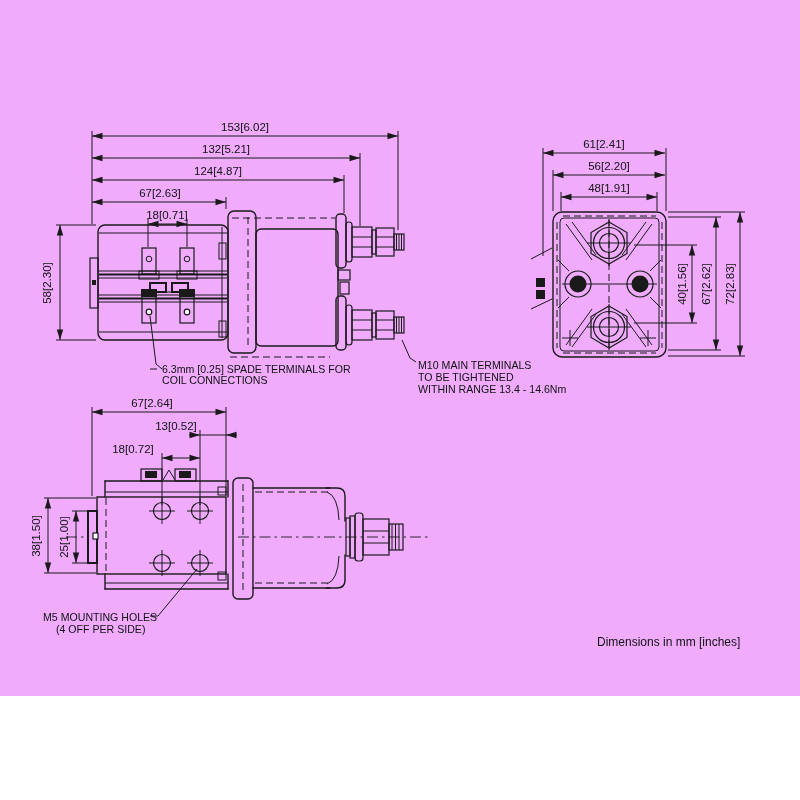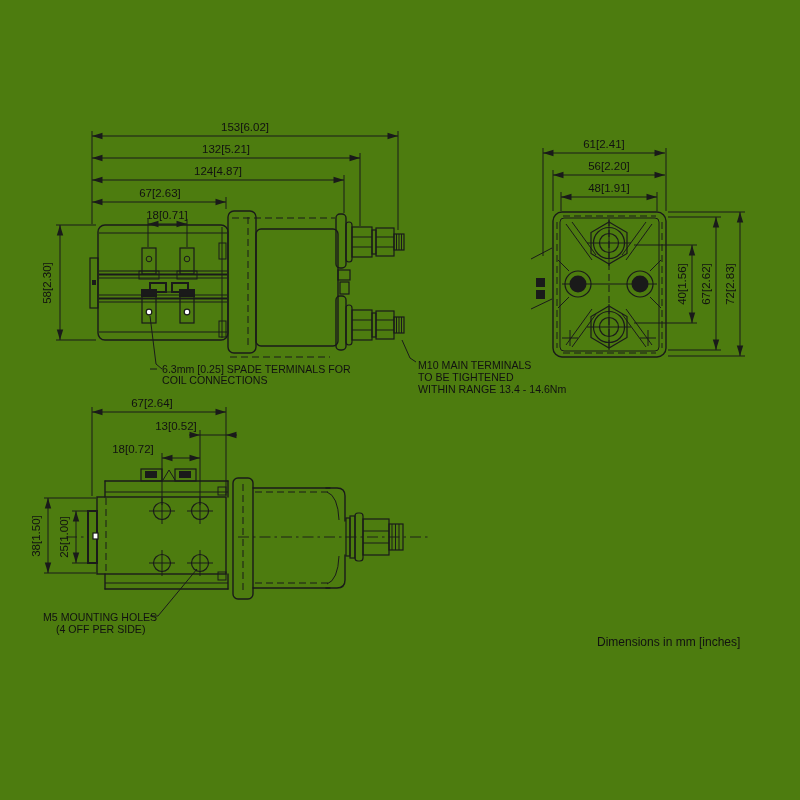--- a/index.html
+++ b/index.html
@@ -1,16 +1,16 @@
 <!DOCTYPE html>
 <html><head>
 <meta charset="utf-8">
 <style>
   html,body{margin:0;padding:0;background:#ffffff;}
-  .page{position:relative;width:800px;height:800px;background:#4d7c0f;font-family:"Liberation Sans",sans-serif;}
+  .page{position:relative;width:800px;height:696px;background:#f0abfc;font-family:"Liberation Sans",sans-serif;}
   svg{position:absolute;top:0;left:0;}
   
   .o  {stroke:#1a1a1a;stroke-width:1.4;fill:none;stroke-linecap:round;}
   .o2 {stroke:#1a1a1a;stroke-width:2;fill:none;}
   .t  {stroke:#1a1a1a;stroke-width:1;fill:none;}
   .d  {stroke:#1a1a1a;stroke-width:1;fill:none;}
   .dash{stroke:#1a1a1a;stroke-width:1;fill:none;stroke-dasharray:7 4;}
   .cl {stroke:#1a1a1a;stroke-width:0.9;fill:none;stroke-dasharray:11 4 2.5 4;}
   .blk{fill:#1a1a1a;stroke:none;}
   .wfill{fill:#fff;stroke:#1a1a1a;stroke-width:1.2;}

